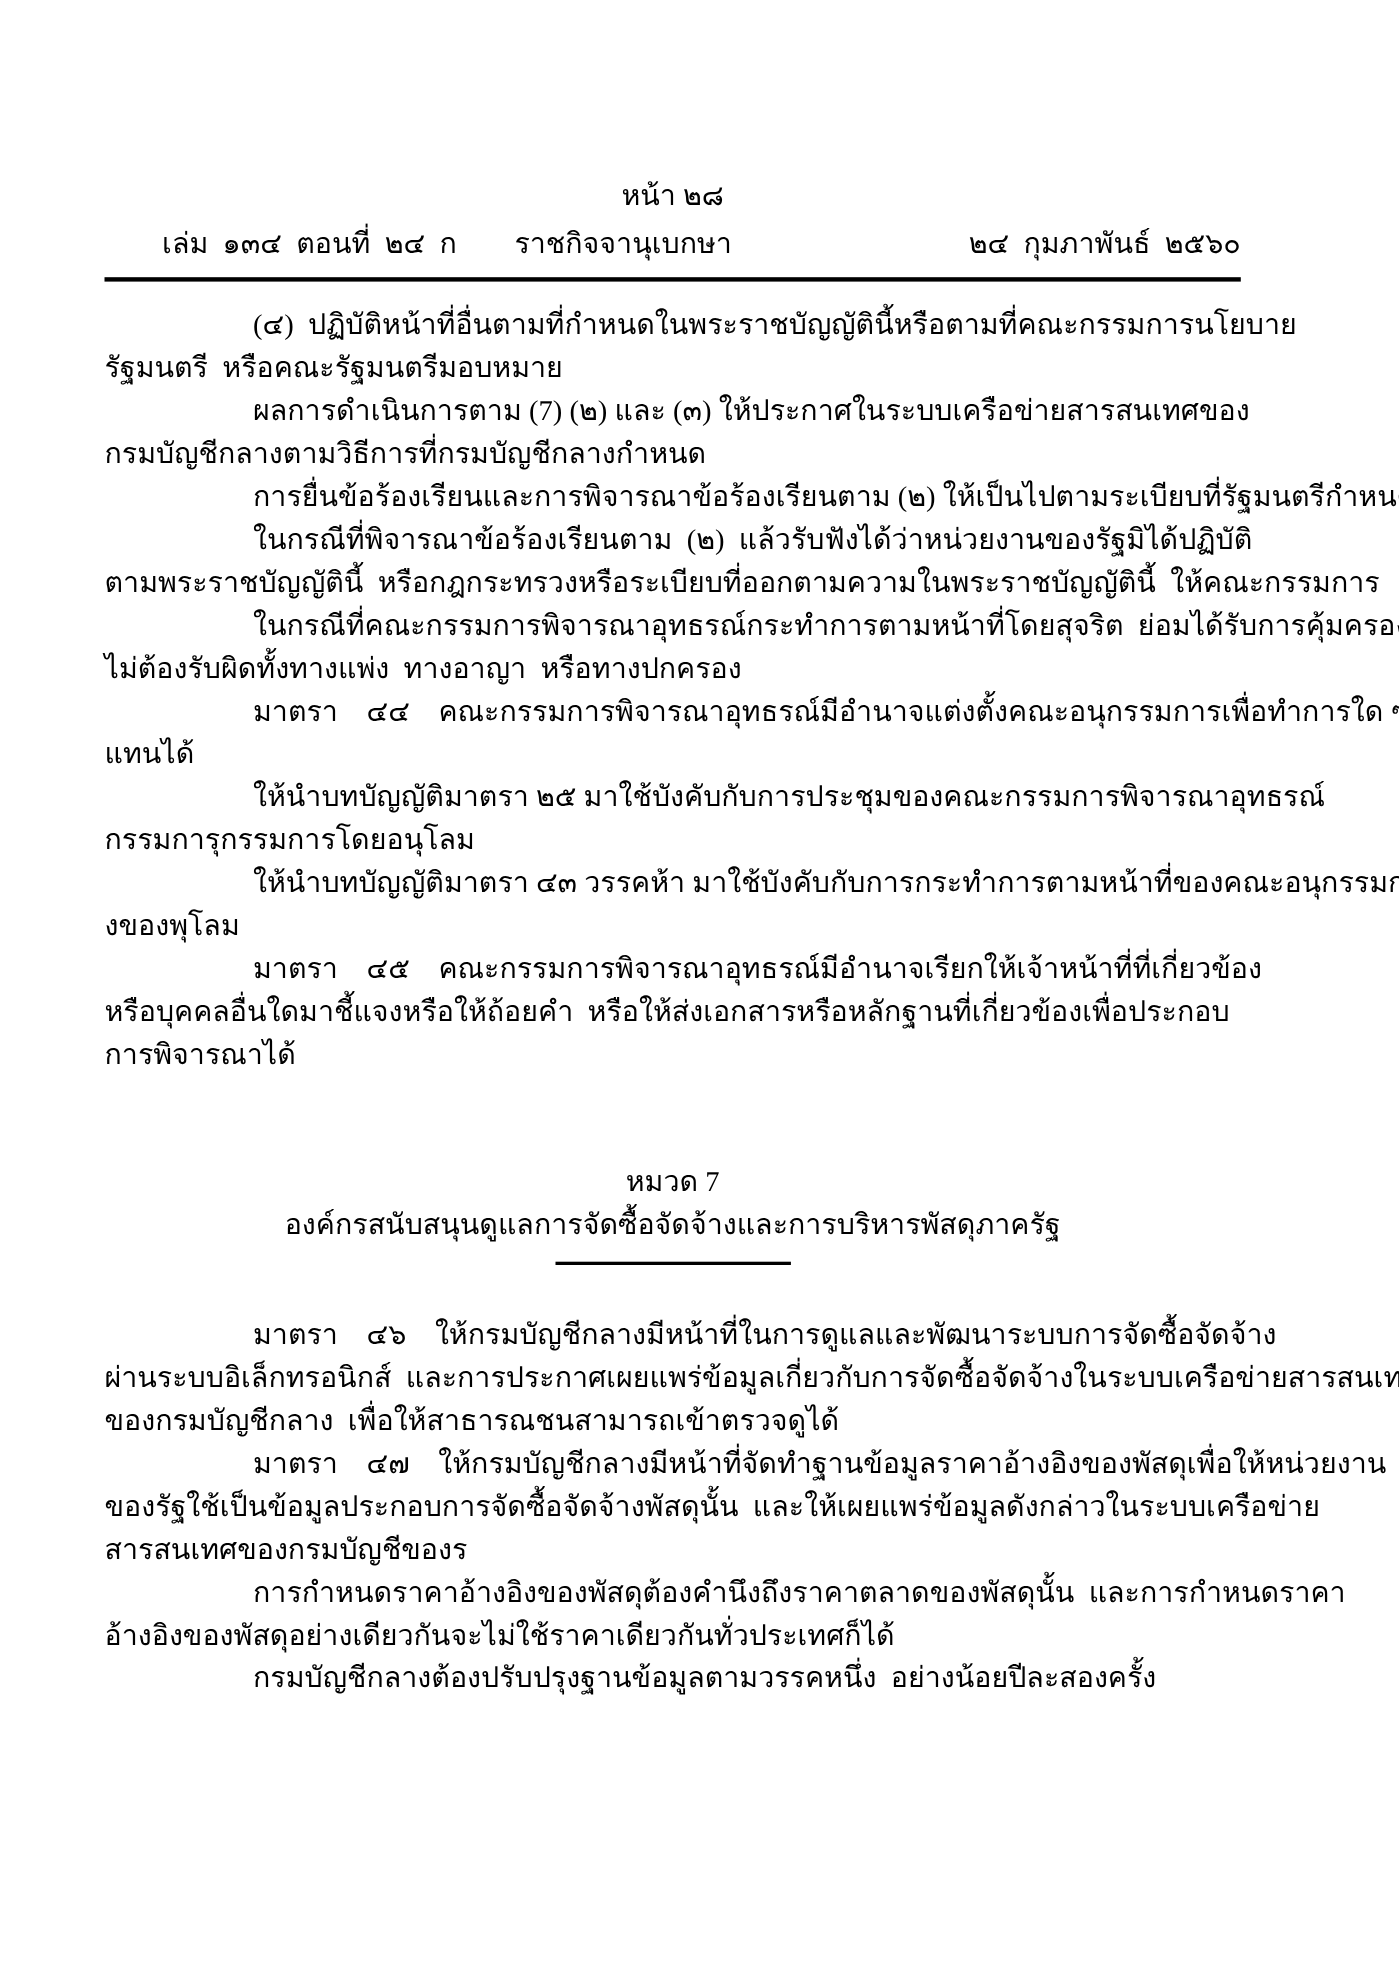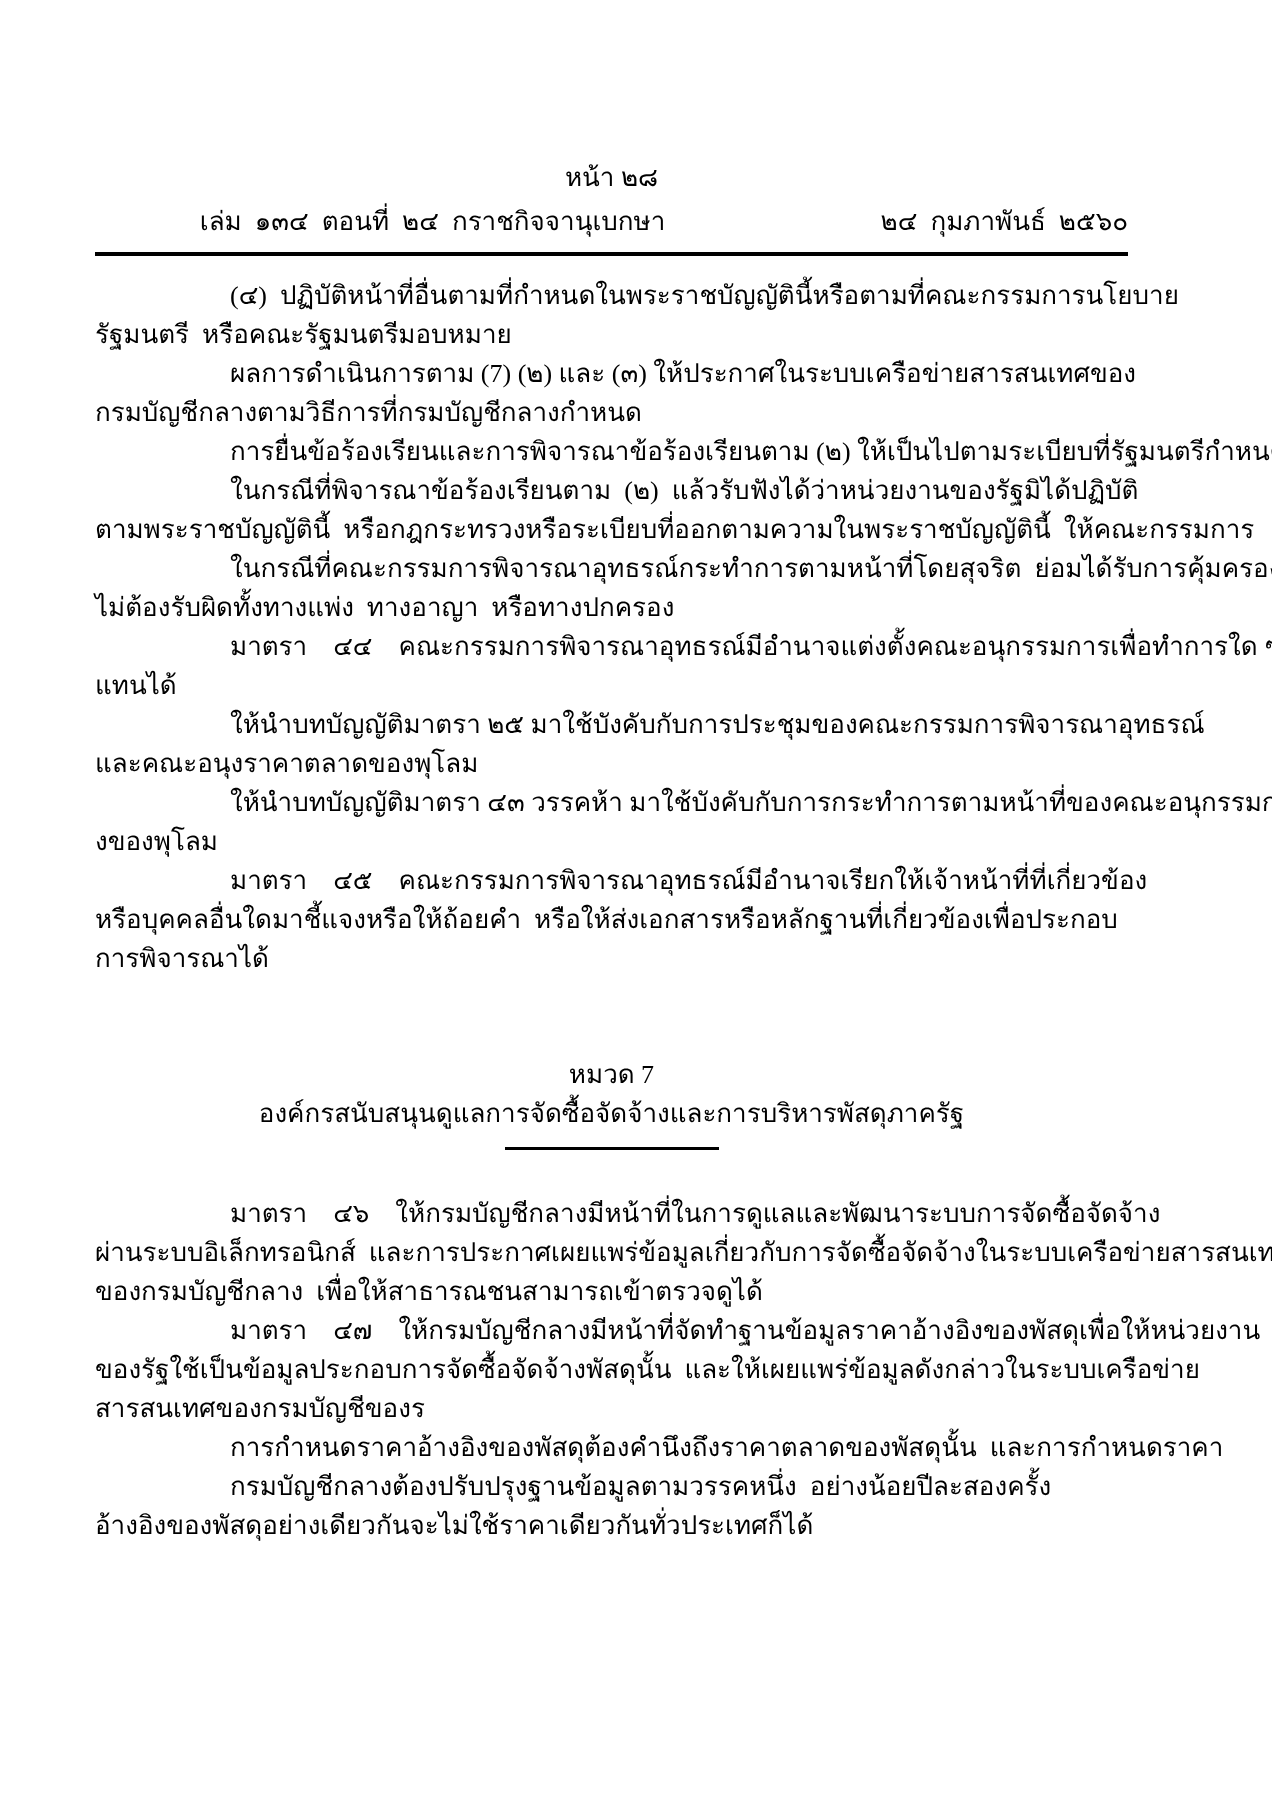--- a/index.html
+++ b/index.html
@@ -26,21 +26,21 @@
     text-align: center;
     height: 44px;
     white-space: pre;
   }
   .header-row {
     display: grid;
     grid-template-columns: 1fr auto 1fr;
     align-items: baseline;
     height: 44px;
   }
-  .header-volume { text-align: right;  white-space: pre; }
+  .header-volume { text-align: center;  white-space: pre; }
   .header-gazette { text-align: center; white-space: pre; padding-right: 90px; }
   .header-date { text-align: right; white-space: pre; }
   .header-rule {
     position: absolute;
     top: 206px;
     left: 95px;
     width: 1033px;
     height: 4px;
     background: #000000;
   }
@@ -96,21 +96,21 @@
         <div class="line indent">ผลการดำเนินการตาม (7) (๒) และ (๓) ให้ประกาศในระบบเครือข่ายสารสนเทศของ</div>
         <div class="line">กรมบัญชีกลางตามวิธีการที่กรมบัญชีกลางกำหนด</div>
         <div class="line indent">การยื่นข้อร้องเรียนและการพิจารณาข้อร้องเรียนตาม (๒) ให้เป็นไปตามระเบียบที่รัฐมนตรีกำหนด</div>
         <div class="line indent">ในกรณีที่พิจารณาข้อร้องเรียนตาม  (๒)  แล้วรับฟังได้ว่าหน่วยงานของรัฐมิได้ปฏิบัติ</div>
         <div class="line">ตามพระราชบัญญัตินี้  หรือกฎกระทรวงหรือระเบียบที่ออกตามความในพระราชบัญญัตินี้  ให้คณะกรรมการ</div>
         <div class="line indent">ในกรณีที่คณะกรรมการพิจารณาอุทธรณ์กระทำการตามหน้าที่โดยสุจริต  ย่อมได้รับการคุ้มครอง</div>
         <div class="line">ไม่ต้องรับผิดทั้งทางแพ่ง  ทางอาญา  หรือทางปกครอง</div>
         <div class="line indent">มาตรา    ๔๔    คณะกรรมการพิจารณาอุทธรณ์มีอำนาจแต่งตั้งคณะอนุกรรมการเพื่อทำการใด ๆ</div>
         <div class="line">แทนได้</div>
         <div class="line indent">ให้นำบทบัญญัติมาตรา ๒๕ มาใช้บังคับกับการประชุมของคณะกรรมการพิจารณาอุทธรณ์</div>
-        <div class="line">และคณะอนุงราคาตลาดของพุโลม</div>
+        <div class="line">กรรมการุกรรมการโดยอนุโลม</div>
         <div class="line indent">ให้นำบทบัญญัติมาตรา ๔๓ วรรคห้า มาใช้บังคับกับการกระทำการตามหน้าที่ของคณะอนุกรรมการ</div>
         <div class="line">งของพุโลม</div>
         <div class="line indent">มาตรา    ๔๕    คณะกรรมการพิจารณาอุทธรณ์มีอำนาจเรียกให้เจ้าหน้าที่ที่เกี่ยวข้อง</div>
         <div class="line">หรือบุคคลอื่นใดมาชี้แจงหรือให้ถ้อยคำ  หรือให้ส่งเอกสารหรือหลักฐานที่เกี่ยวข้องเพื่อประกอบ</div>
         <div class="line">การพิจารณาได้</div>
       </div>
 
     <div class="chapter">
       <div class="chapter-number">หมวด 7</div>
       <div class="chapter-title">องค์กรสนับสนุนดูแลการจัดซื้อจัดจ้างและการบริหารพัสดุภาครัฐ</div>
@@ -118,18 +118,18 @@
     </div>
 
     <div id="block-b" class="block-b">
         <div class="line indent">มาตรา    ๔๖    ให้กรมบัญชีกลางมีหน้าที่ในการดูแลและพัฒนาระบบการจัดซื้อจัดจ้าง</div>
         <div class="line">ผ่านระบบอิเล็กทรอนิกส์  และการประกาศเผยแพร่ข้อมูลเกี่ยวกับการจัดซื้อจัดจ้างในระบบเครือข่ายสารสนเทศ</div>
         <div class="line">ของกรมบัญชีกลาง  เพื่อให้สาธารณชนสามารถเข้าตรวจดูได้</div>
         <div class="line indent">มาตรา    ๔๗    ให้กรมบัญชีกลางมีหน้าที่จัดทำฐานข้อมูลราคาอ้างอิงของพัสดุเพื่อให้หน่วยงาน</div>
         <div class="line">ของรัฐใช้เป็นข้อมูลประกอบการจัดซื้อจัดจ้างพัสดุนั้น  และให้เผยแพร่ข้อมูลดังกล่าวในระบบเครือข่าย</div>
         <div class="line">สารสนเทศของกรมบัญชีของร</div>
         <div class="line indent">การกำหนดราคาอ้างอิงของพัสดุต้องคำนึงถึงราคาตลาดของพัสดุนั้น  และการกำหนดราคา</div>
+        <div class="line">อ้างอิงของพัสดุอย่างเดียวกันจะไม่ใช้ราคาเดียวกันทั่วประเทศก็ได้</div>
         <div class="line indent">กรมบัญชีกลางต้องปรับปรุงฐานข้อมูลตามวรรคหนึ่ง  อย่างน้อยปีละสองครั้ง</div>
-        <div class="line">อ้างอิงของพัสดุอย่างเดียวกันจะไม่ใช้ราคาเดียวกันทั่วประเทศก็ได้</div>
       </div>
   </div>
 
 </div>
 
 </body></html>

